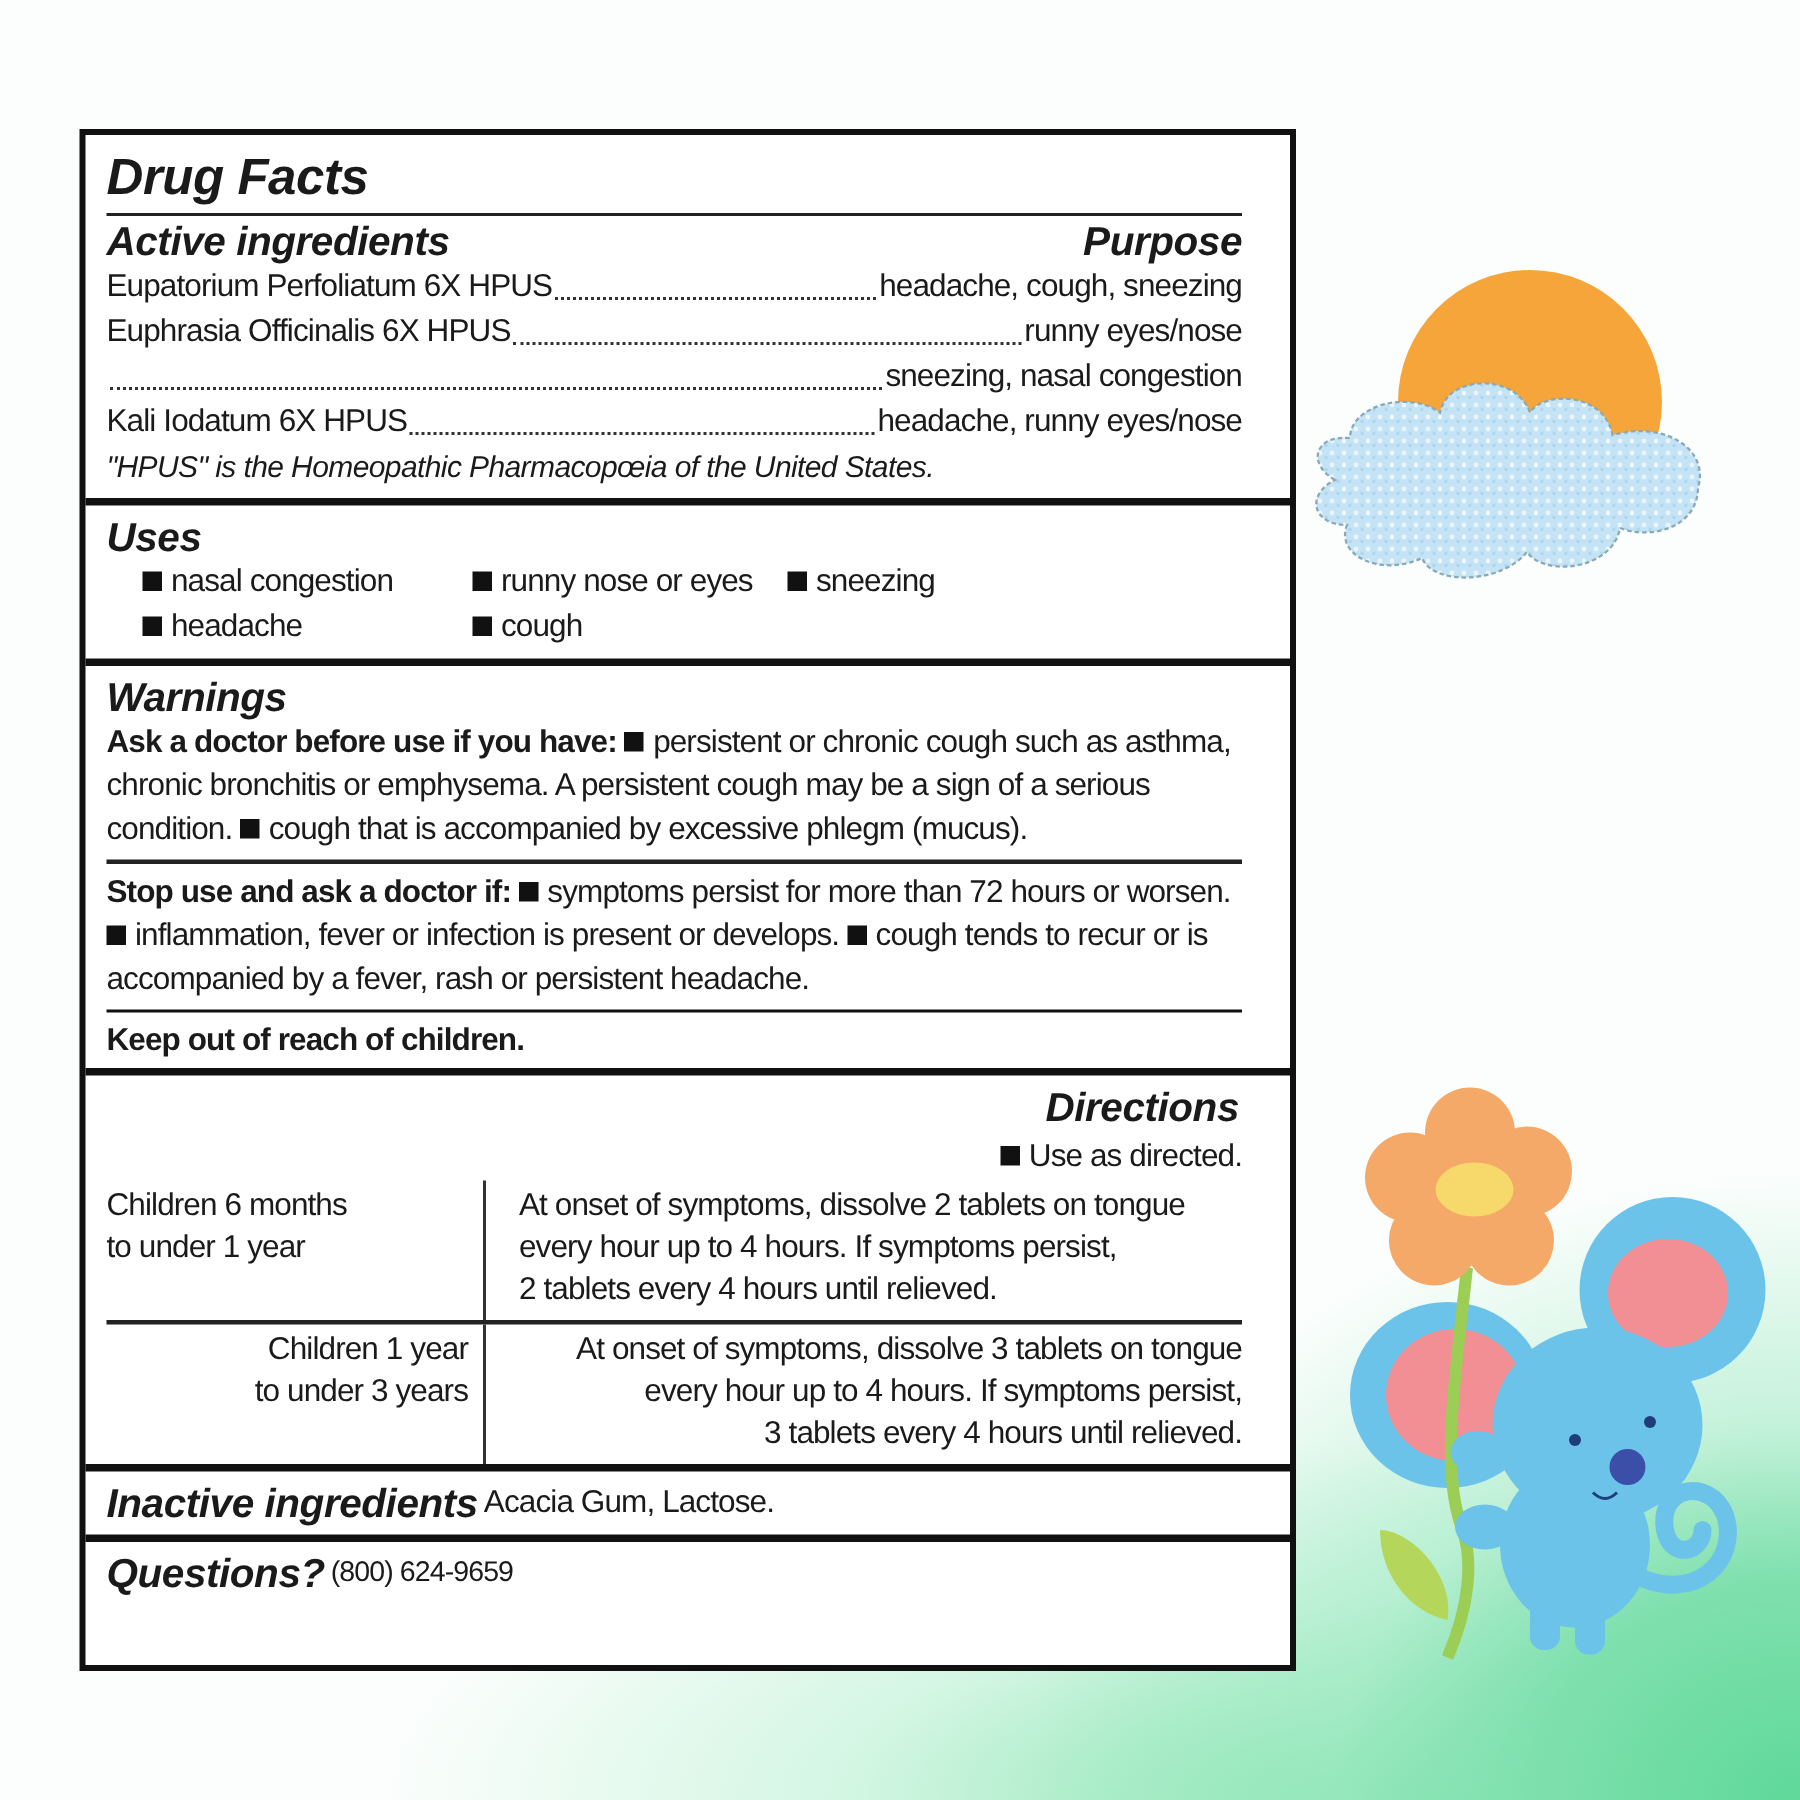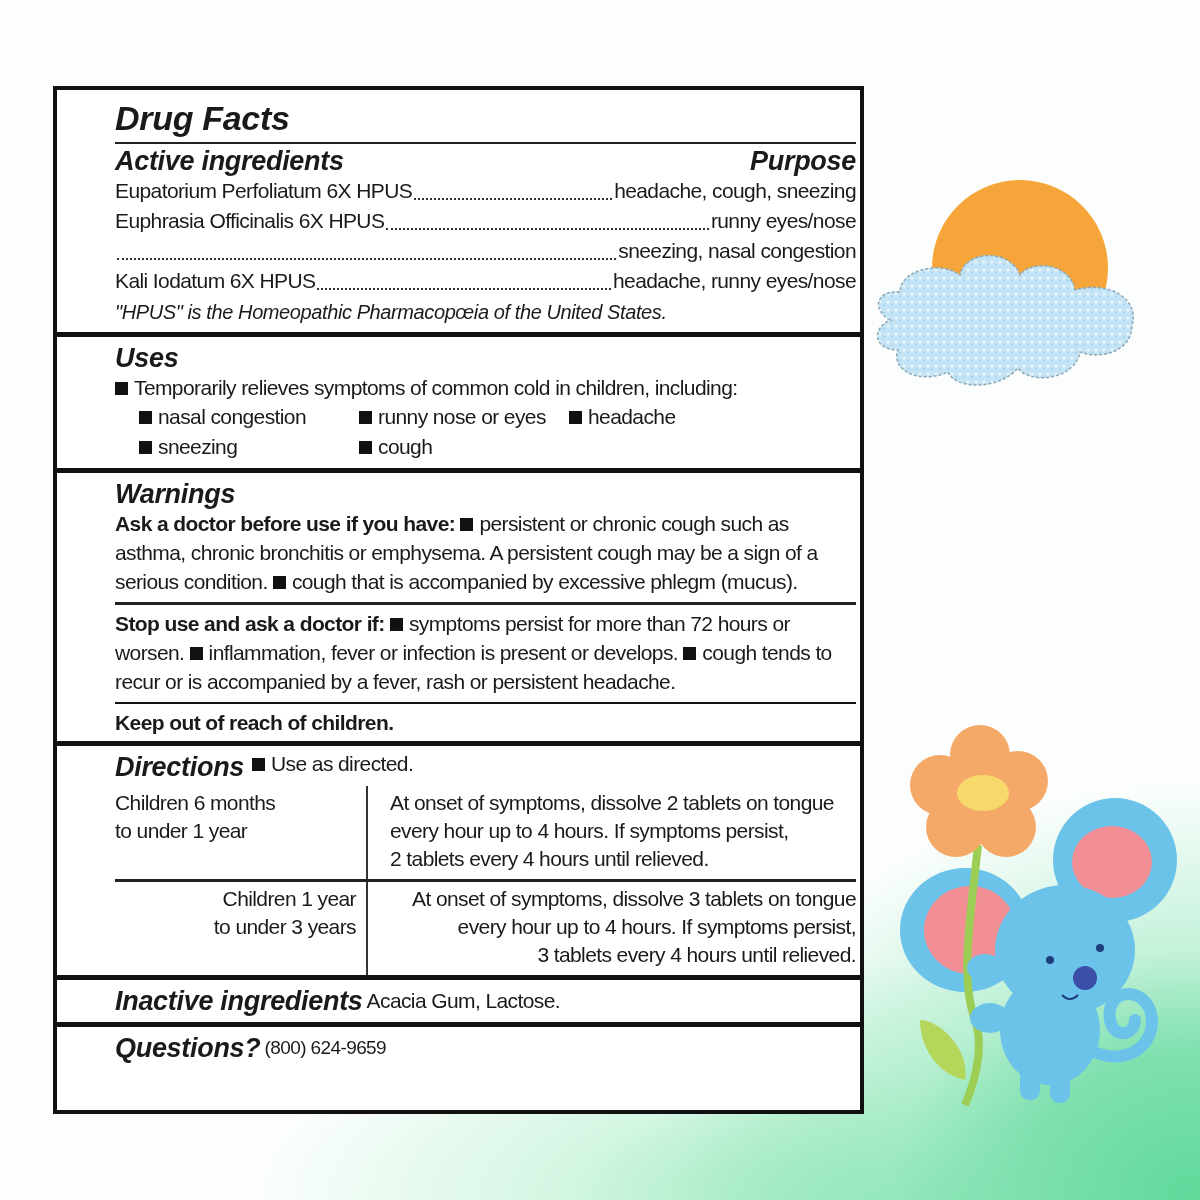--- a/index.html
+++ b/index.html
@@ -17,21 +17,21 @@
     
     .panel {
       position: absolute;
       left: 53px; top: 86px;
       width: 811px; height: 1028px;
       border: 4px solid #111;
       background: #fff;
       display: flex;
       flex-direction: column;
     }
-    .section { padding: 0 4px 0 14px; margin-left: 44px; }
+    .section { padding: 0 32px 0 14px; }
     .bar { height: 5px; background: #111; flex: none; }
     .thin { height: 2px; background: #222; margin: 0 0 0 0; }
 
     .title {
       font-size: 34px; font-weight: bold; font-style: italic;
       letter-spacing: -0.3px;
       line-height: 36px;
       padding-top: 10px; padding-bottom: 6px;
     }
     .h2 {
@@ -74,21 +74,21 @@
     
     .warn { padding-top: 6px; }
     .warn p { font-size: 21px; line-height: 29px; letter-spacing: -0.6px; }
     .warn b { font-weight: bold; }
     .warn-block { padding-bottom: 4px; }
     .divider-mid { height: 3px; background: #222; margin: 2px 0 4px 0; }
     .divider-low { height: 2px; background: #111; margin: 2px 0 4px 0; }
 
     
     .dir { padding-top: 6px; }
-    .dir-head { display: flex; align-items: flex-start; gap: 6px; }
+    .dir-head { display: flex; align-items: flex-end; gap: 6px; flex-direction: column; }
     .dir-head .h2 { margin-right: 2px; }
     .dir-head .txt { font-size: 21px; letter-spacing: -0.6px; }
     .dir-table { width: 100%; border-collapse: collapse; margin-top: 4px; }
     .dir-table td { font-size: 21px; line-height: 28px; letter-spacing: -0.6px; vertical-align: top; padding: 3px 0 6px 0; }
     .dir-table td.age { width: 252px; padding-right: 10px; border-right: 2px solid #333; }
     .dir-table td.instr { padding-left: 22px; }
     .dir-table tr + tr td { border-top: 3px solid #222; text-align: right; }
 
     .inline-sec { display: flex; align-items: center; gap: 4px; padding-top: 6px; padding-bottom: 6px; }
     .inline-sec .val { font-size: 21px; letter-spacing: -0.6px; }
@@ -129,28 +129,25 @@
       <span class="dots"></span>
       <span class="ing-purpose">headache, runny eyes/nose</span>
     </div>
     <div class="hpus-note">"HPUS" is the Homeopathic Pharmacopœia of the United States.</div>
   </div>
 
   <div class="bar"></div>
 
   <div class="section uses">
     <div class="h2">Uses</div>
-    <div class="body-text">
-      <span class="sq"></span><span>Temporarily relieves symptoms of common cold in children, including:</span>
-    </div>
     <div class="uses-grid">
       <div><span class="sq"></span><span>nasal congestion</span></div>
       <div><span class="sq"></span><span>runny nose or eyes</span></div>
+      <div><span class="sq"></span><span>sneezing</span></div>
       <div><span class="sq"></span><span>headache</span></div>
-      <div><span class="sq"></span><span>sneezing</span></div>
       <div><span class="sq"></span><span>cough</span></div>
     </div>
   </div>
 
   <div class="bar"></div>
 
   <div class="section warn">
     <div class="h2">Warnings</div>
     <p class="warn-block">
       <b>Ask a doctor before use if you have:</b>

